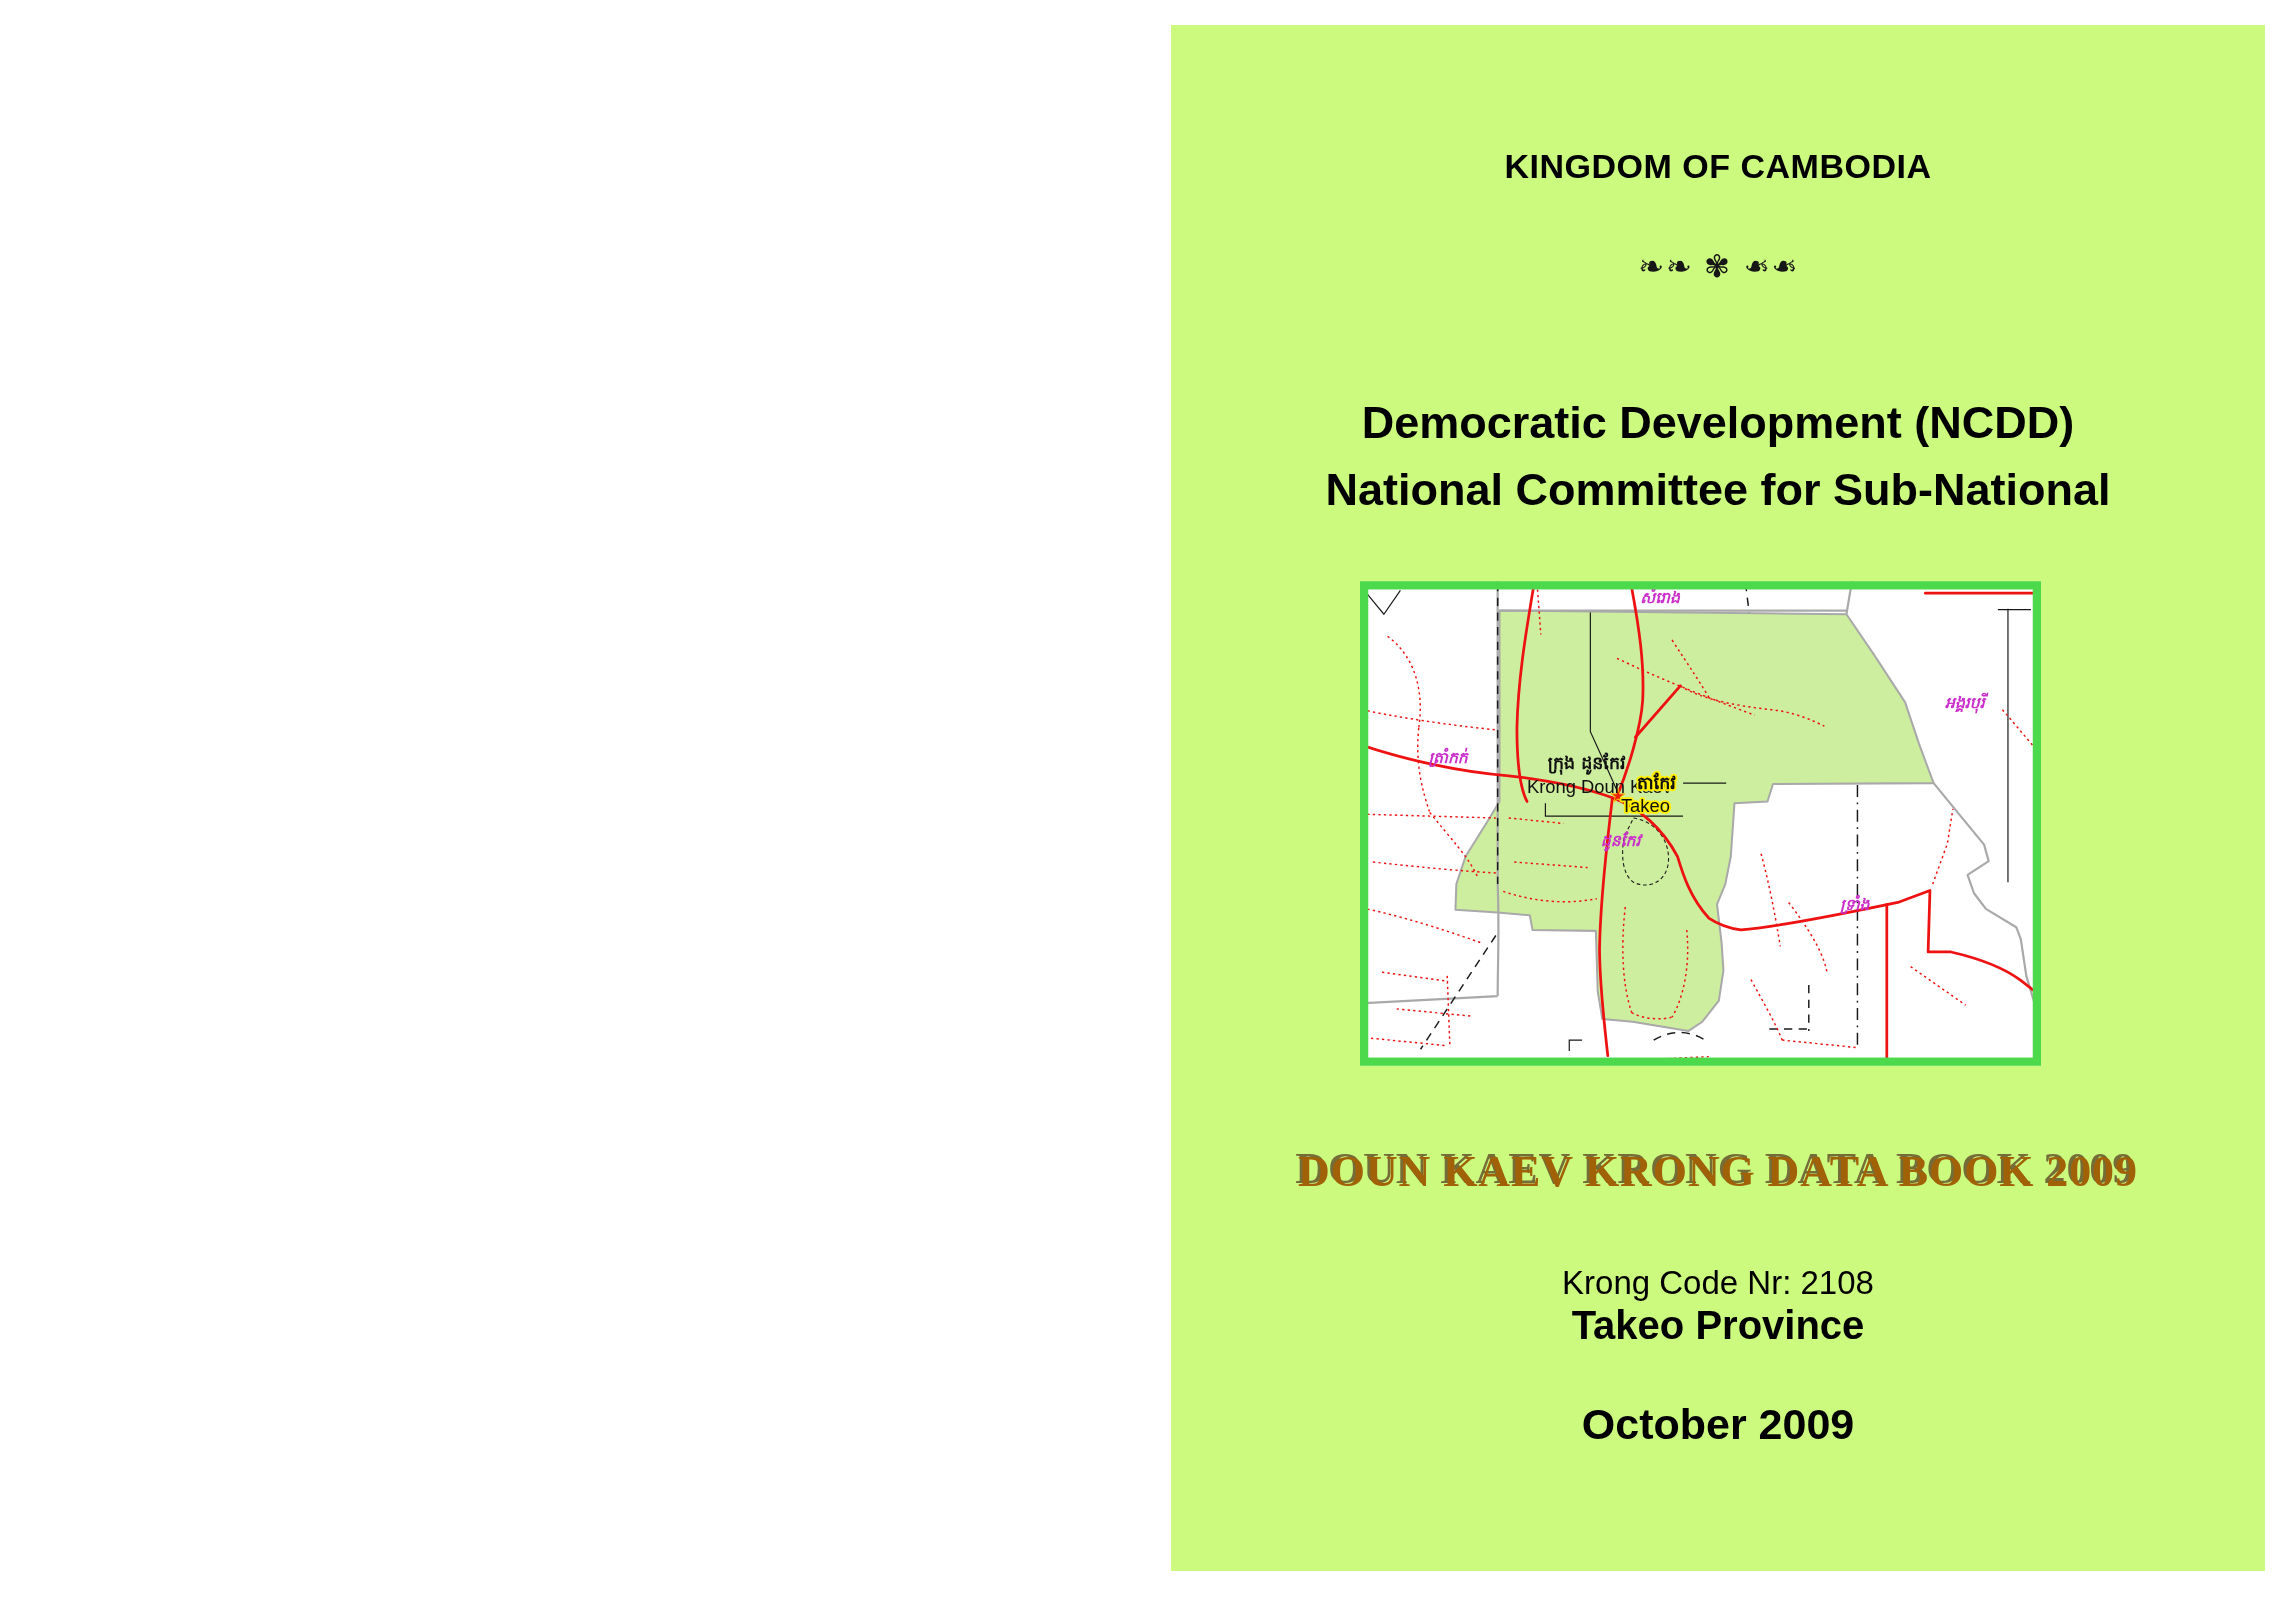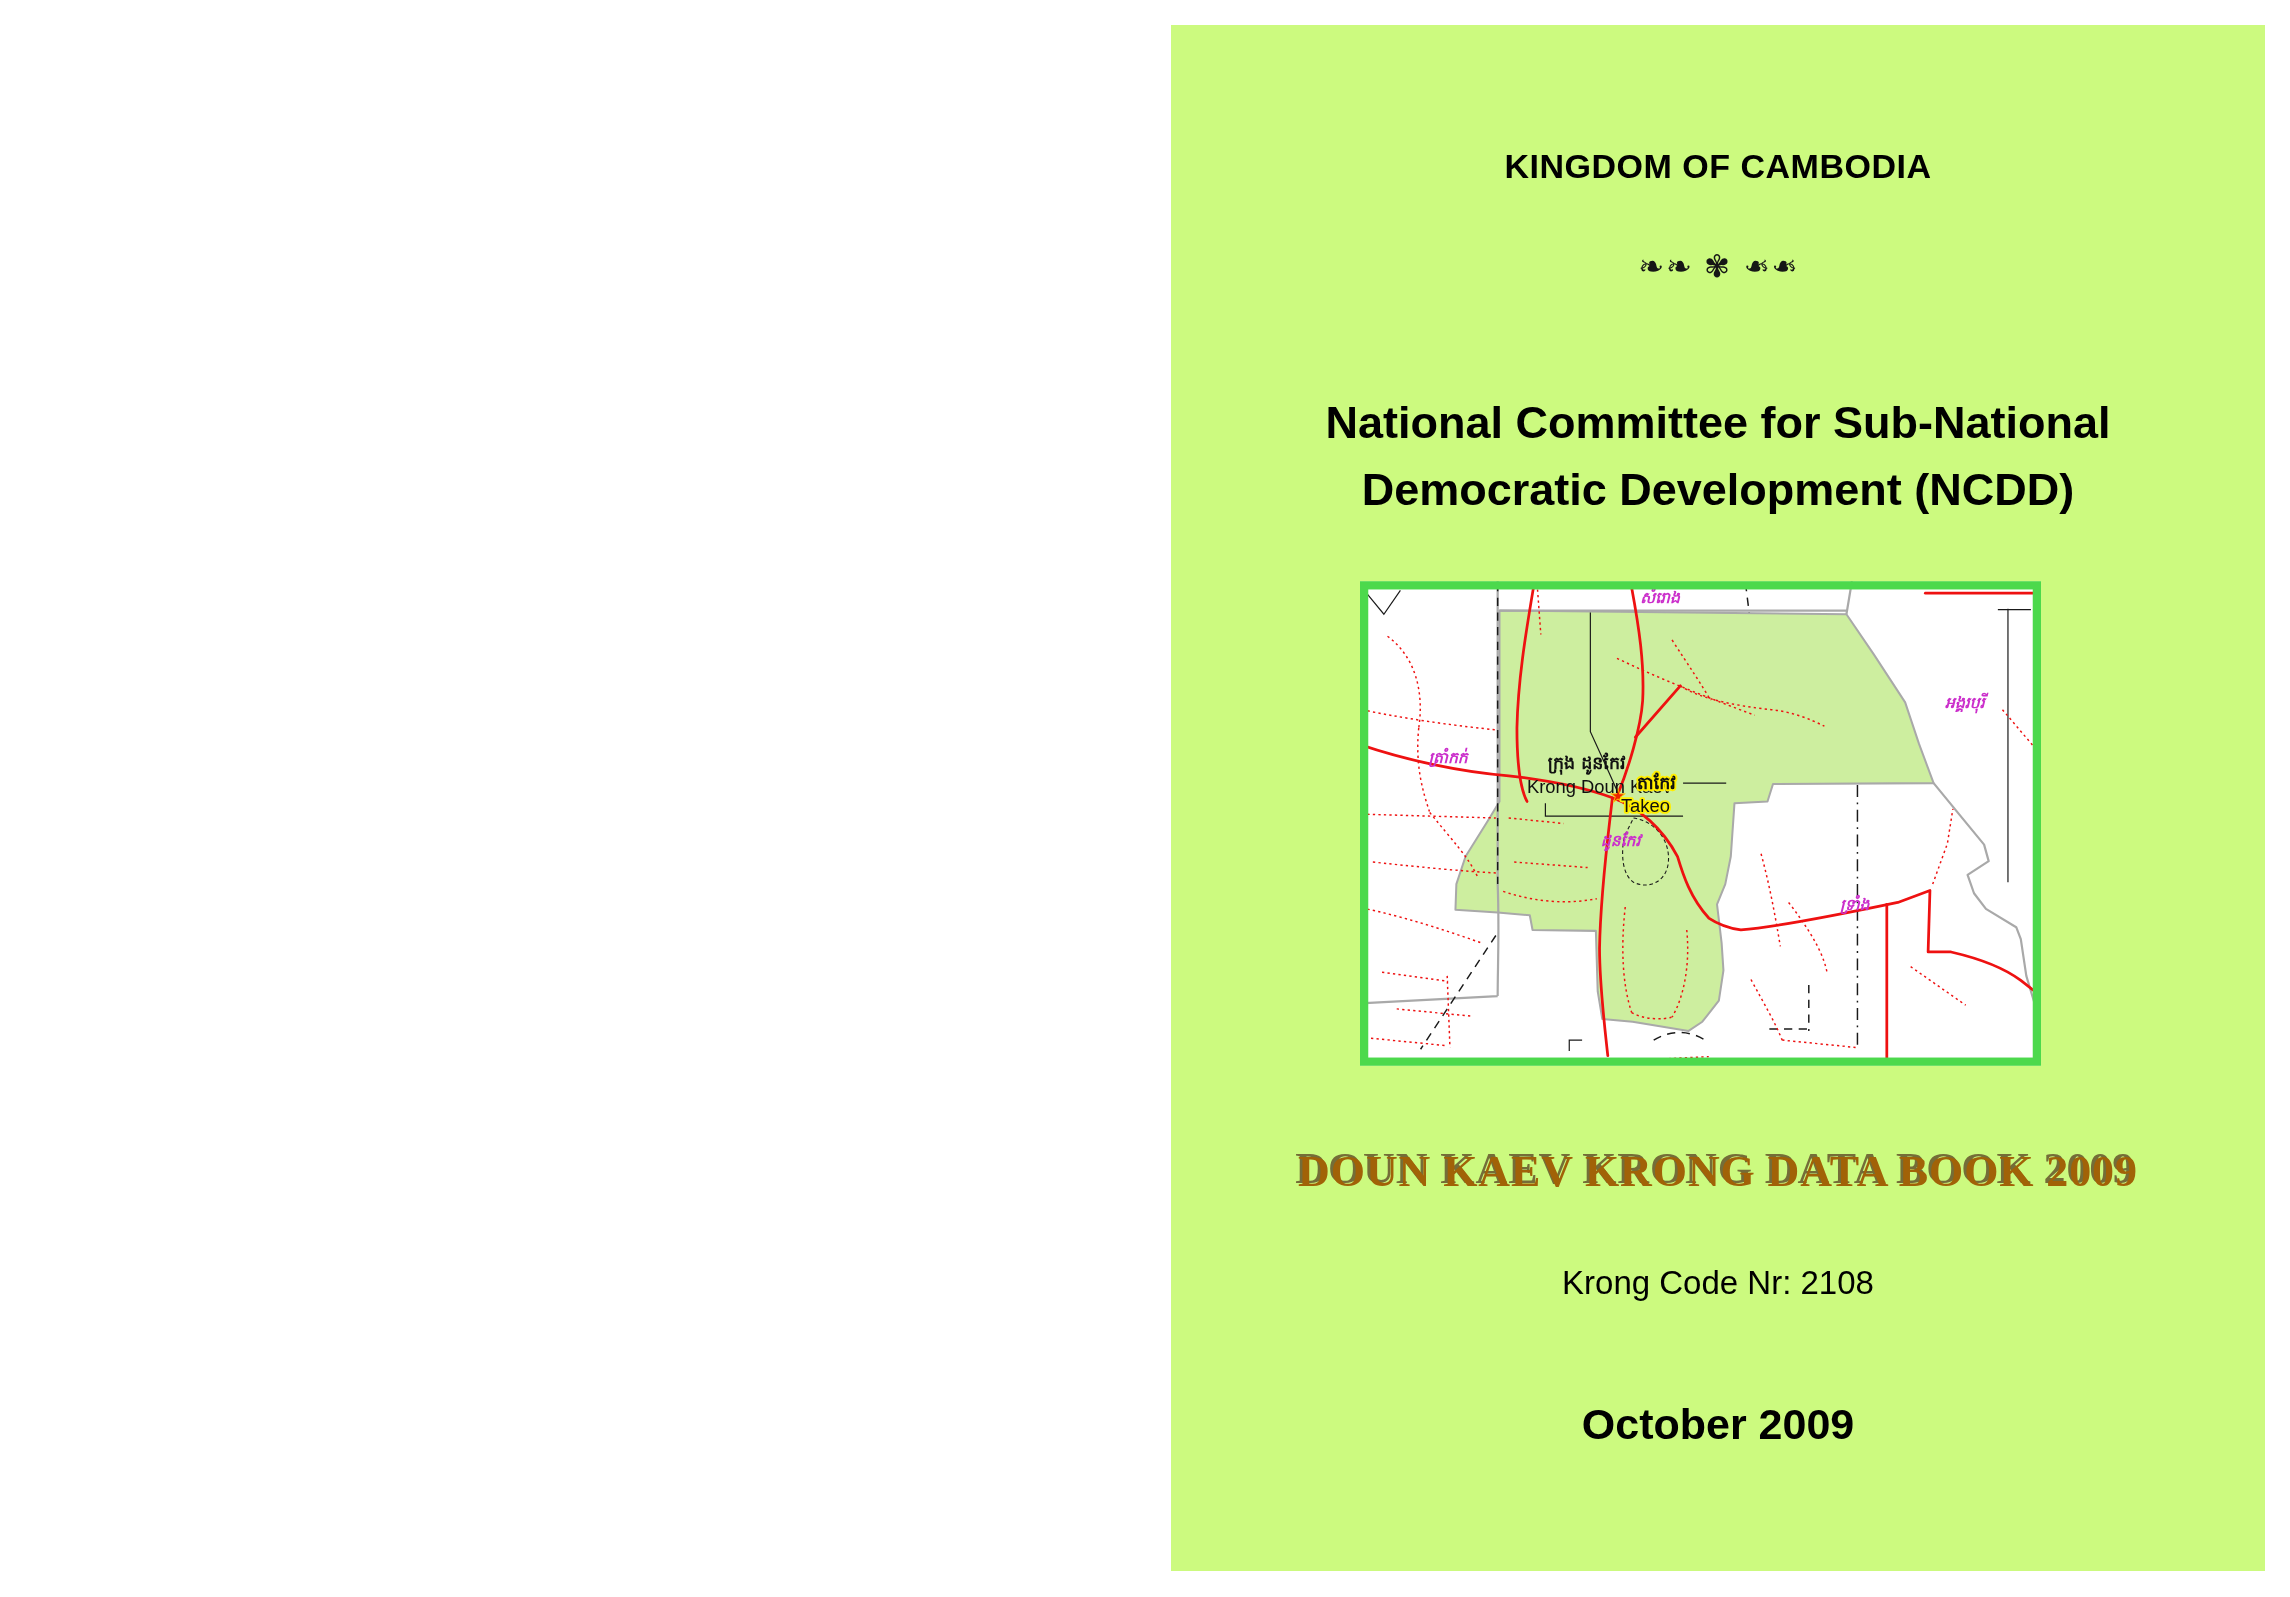--- a/index.html
+++ b/index.html
@@ -42,22 +42,22 @@
 
     <div id="kingdom-line" class="center">KINGDOM OF CAMBODIA</div>
 
     <div id="ornament" class="center">
       <span class="orn-left">❧❧</span>
       <span>✾</span>
       <span class="orn-right">❧❧</span>
     </div>
 
     <div id="ncdd-title" class="center">
+      <div>Democratic Development (NCDD)</div>
       <div>National Committee for Sub-National</div>
-      <div>Democratic Development (NCDD)</div>
     </div>
 
     <div id="map-wrap">
       <svg width="681" height="485" viewBox="0 0 742 528">
 
         <rect x="0" y="0" width="742" height="528" fill="#ffffff"></rect>
 
         <polygon points="152,32 530,36 560,80 594,132 609,177 625,220 450,221 444,240 408,242 404,300 398,330 389,352 394,394 396,424 391,457 373,480 358,490 297,480 264,477 259,447 257,381 188,380 185,364 150,361 104,358 105,330 115,300 140,260 152,240" fill="#cdee9f" stroke="#a9a9a9" stroke-width="2.2" stroke-linejoin="round"></polygon>
 
         <path class="boundary" d="M152,32 H530 M536,0 L530,36"></path>
@@ -106,16 +106,17 @@
         <text class="lbl-lat" x="182" y="231">Krong Doun Kaev</text>
         <text class="lbl-kh glow" x="323" y="226" text-anchor="middle">តាកែវ</text>
         <text class="lbl-lat glow" x="311" y="251" text-anchor="middle">Takeo</text>
 
         <rect x="4.5" y="4.5" width="733" height="519" fill="none" stroke="#4cd94c" stroke-width="9"></rect>
       </svg>
     </div>
 
     <div id="book-title" class="center">DOUN KAEV KRONG DATA BOOK 2009</div>
     <div id="krong-code" class="center">Krong Code Nr: 2108</div>
+    <div id="takeo-province" class="center">Takeo Province</div>
     <div id="pub-date" class="center">October 2009</div>
   </div>
 </div>
 
 
 </body></html>

